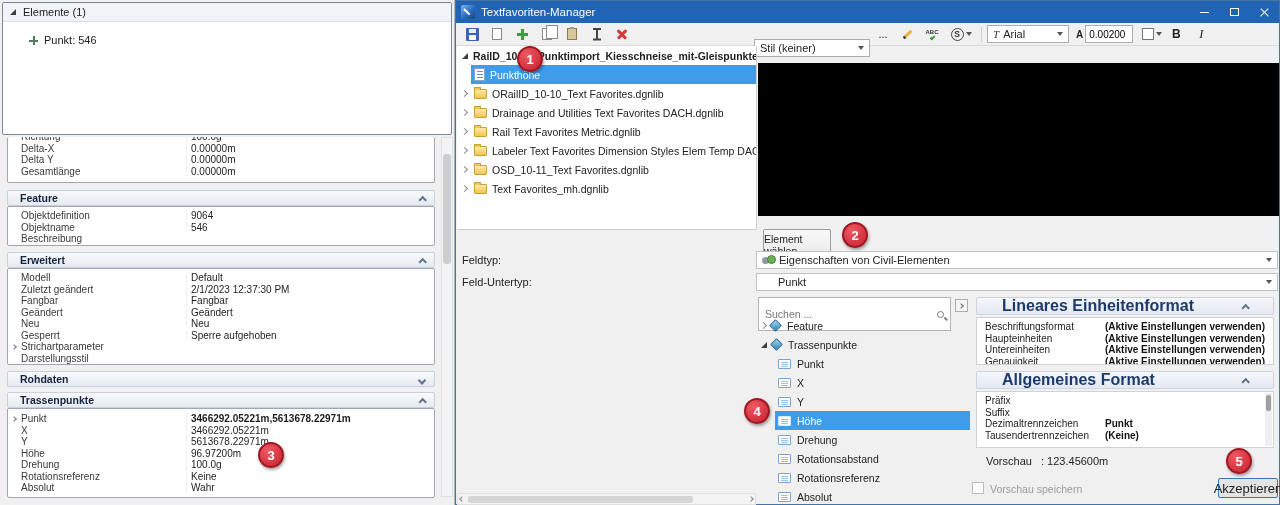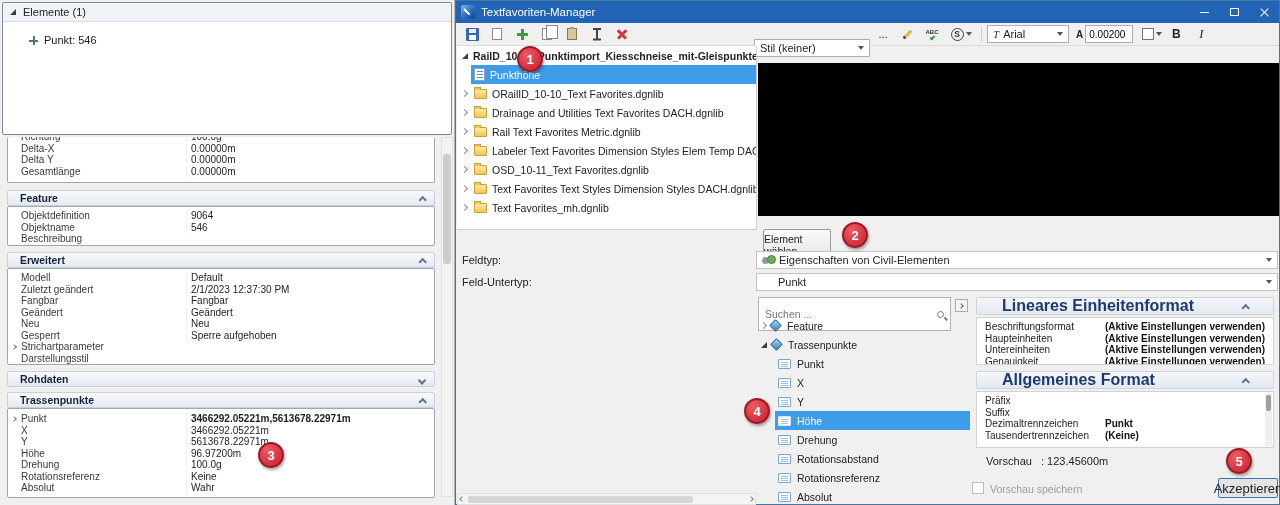--- a/index.html
+++ b/index.html
@@ -421,25 +421,20 @@
       <span>Labeler Text Favorites Dimension Styles Elem Temp DACH.dgnlib</span>
     </div>
     <div class="frow">
       <span class="tri-closed"></span>
       <span class="folder-icon"></span>
       <span>OSD_10-11_Text Favorites.dgnlib</span>
     </div>
     <div class="frow">
       <span class="tri-closed"></span>
       <span class="folder-icon"></span>
-      <span>Text Favorites Text Styles Dimension Styles DACH.dgnlib</span>
-    </div>
-    <div class="frow">
-      <span class="tri-closed"></span>
-      <span class="folder-icon"></span>
       <span>Text Favorites_mh.dgnlib</span>
     </div>
   </div>
 
   <div id="canvas"></div>
 
   <div id="elem-btn">Element wählen</div>
 
   <span class="flabel" style="top:253px;">Feldtyp:</span>
   <span id="ft-combo" class="combo">

